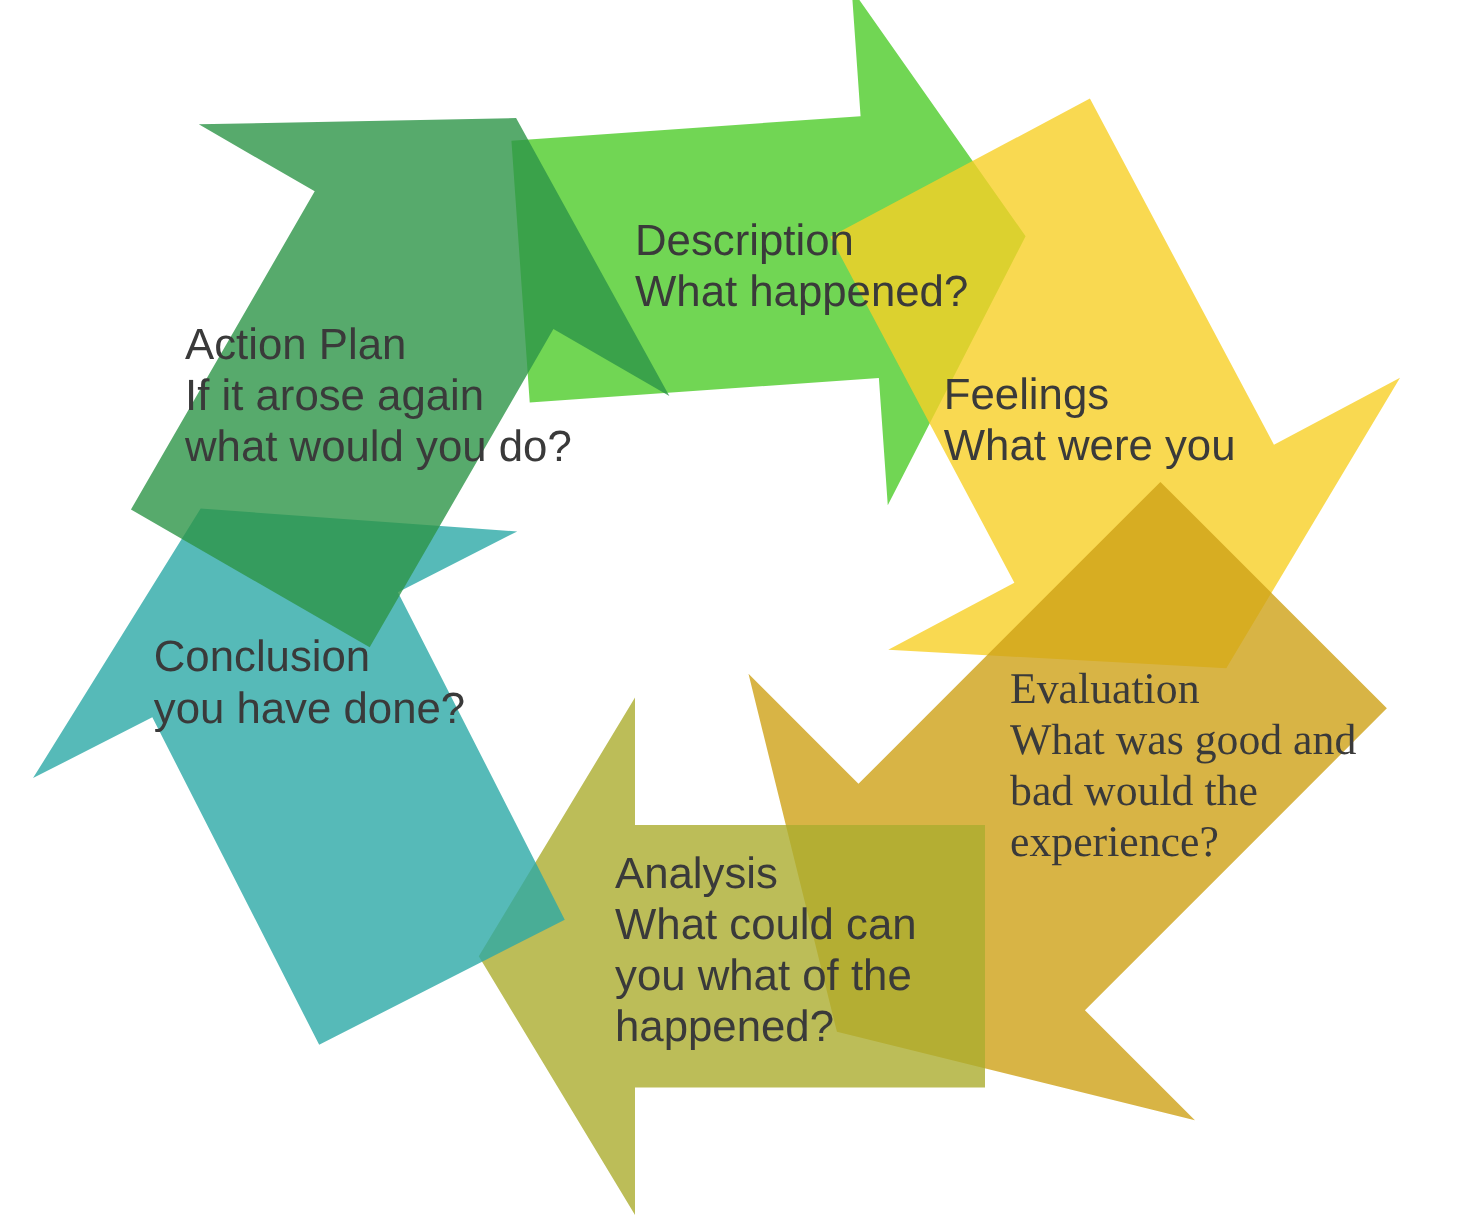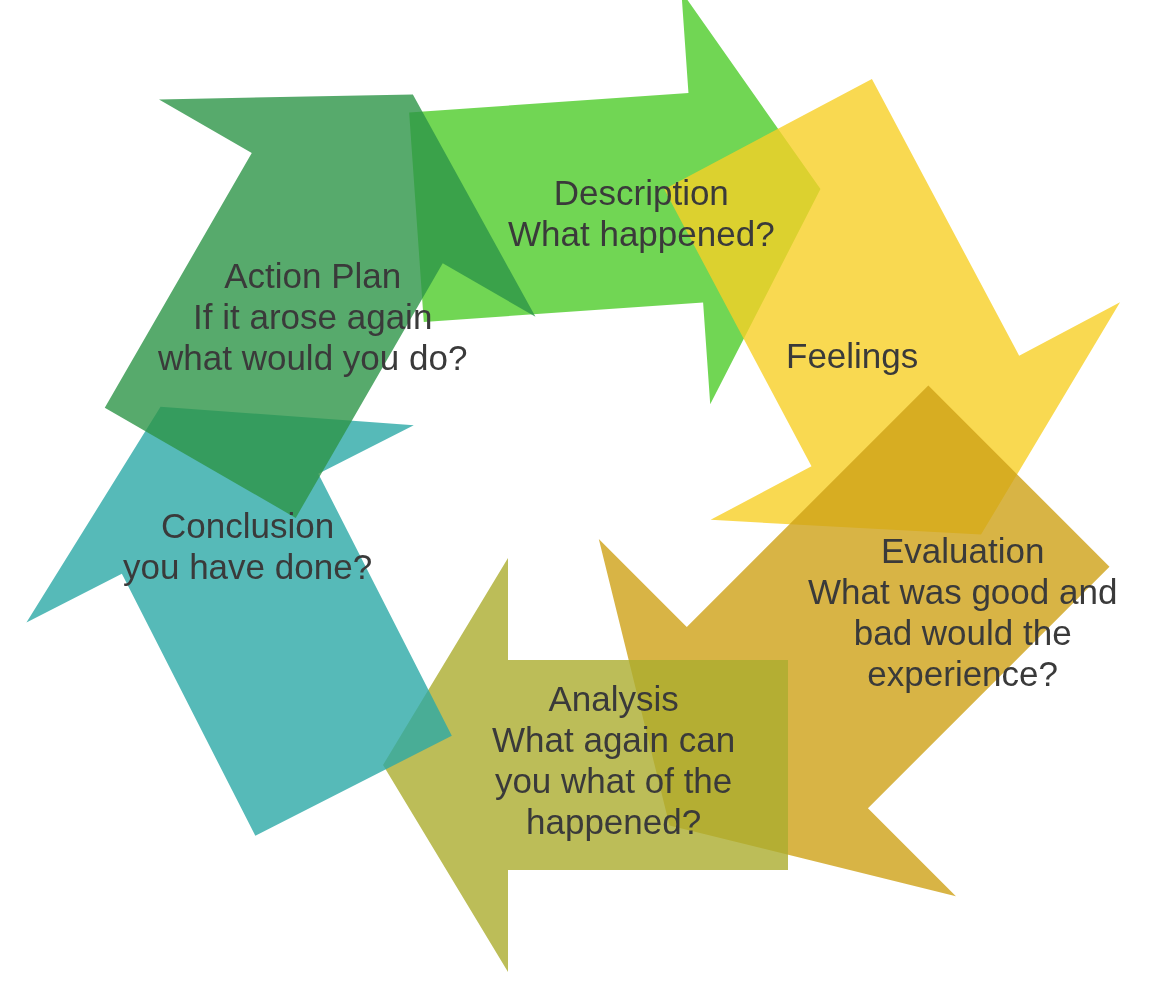--- a/index.html
+++ b/index.html
@@ -22,21 +22,20 @@
     width: 1172px;
     height: 985px;
   }
   #text-layer {
     position: absolute;
     left: 0;
     top: 0;
     width: 1172px;
     height: 985px;
     pointer-events: none;
-    text-align: center;
   }
   .stage-text {
     position: absolute;
     color: #3a3a3a;
     font-size: 35px;
     line-height: 41px;
     white-space: nowrap;
     letter-spacing: 0px;
   }
   .stage-title { font-weight: 400; }
@@ -64,38 +63,39 @@
       </g>
       <g transform="translate(300,290) rotate(300) scale(1.05)">
         <path d="M-190 -105 L90 -105 L90 -207 L215 0 L90 207 L90 105 L-190 105 Z" fill="#2D9547" fill-opacity="0.8"></path>
       </g>
     </svg>
   <div id="text-layer">
       <div class="stage-text" style="left: 508px; top: 172px;">
         <div class="stage-title">Description</div>
         <div class="stage-line">What happened?</div>
       </div>
-      <div class="stage-text" style="left: 786px; top: 295px; margin-top: 40px;">
+      <div class="stage-text" style="left: 755px; top: 295px;">
         <div class="stage-title">Feelings</div>
+        <div class="stage-line">What were you</div>
       </div>
-      <div class="stage-text" style="left: 808px; top: 530px;">
+      <div class="stage-text" style="left: 808px; top: 530px; font-family: Liberation Serif, serif;">
         <div class="stage-title">Evaluation</div>
         <div class="stage-line">What was good and</div>
         <div class="stage-line">bad would the</div>
         <div class="stage-line">experience?</div>
       </div>
       <div class="stage-text" style="left: 492px; top: 678px;">
         <div class="stage-title">Analysis</div>
-        <div class="stage-line">What again can</div>
+        <div class="stage-line">What could can</div>
         <div class="stage-line">you what of the</div>
         <div class="stage-line">happened?</div>
       </div>
       <div class="stage-text" style="left: 123px; top: 505px;">
         <div class="stage-title">Conclusion</div>
         <div class="stage-line">you have done?</div>
       </div>
-      <div class="stage-text" style="left: 158px; top: 255px;">
+      <div class="stage-text" style="left: 148px; top: 255px;">
         <div class="stage-title">Action Plan</div>
         <div class="stage-line">If it arose again</div>
         <div class="stage-line">what would you do?</div>
       </div>
     </div>
 </div>
 
 </body></html>

